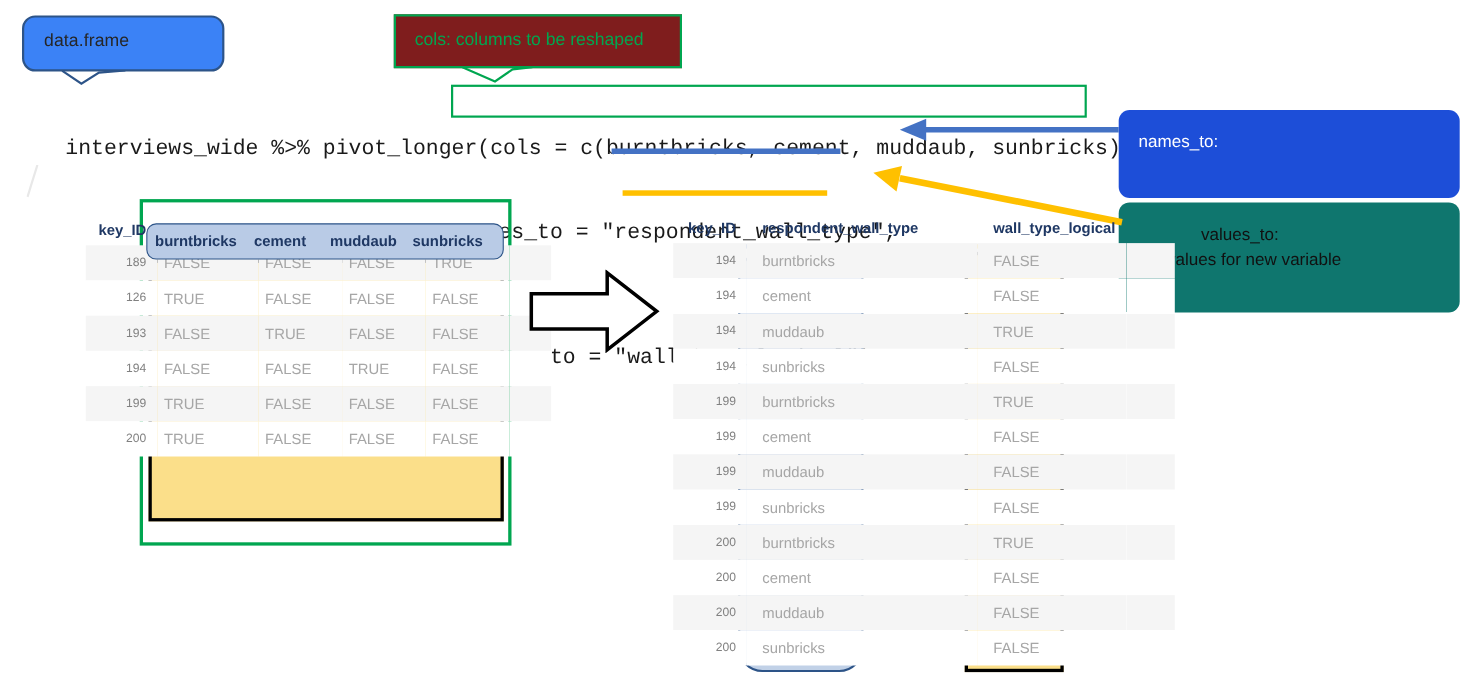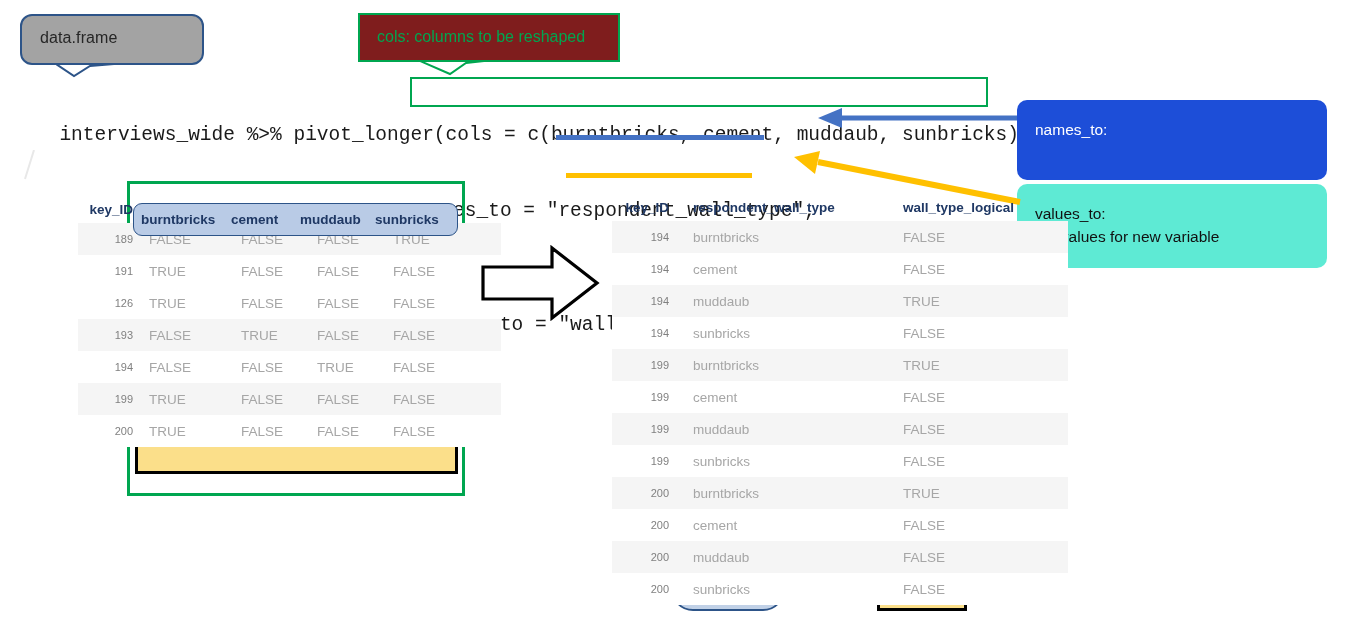--- a/index.html
+++ b/index.html
@@ -6,21 +6,21 @@
   body{
     width:1345px;height:630px;position:relative;overflow:hidden;
     font-family:"Liberation Sans", sans-serif;
     -webkit-font-smoothing:antialiased;
   }
   .abs{position:absolute;}
 
   
   #df-callout{
     left:20px;top:14px;width:184px;height:51px;
-    border:2px solid #2d5488;border-radius:12px;background:#a3a3a3;
+    border:2px solid #2d5488;border-radius:12px;background:#3b82f6;
     box-sizing:border-box;
   }
   #df-callout .txt{
     position:absolute;left:18px;top:13px;
     font-size:16px;color:#262626;letter-spacing:.1px;
   }
   #df-tail{left:56px;top:64px;width:60px;height:14px;}
 
   
   #cols-callout{
@@ -47,22 +47,22 @@
   .ul-blue{left:556px;top:135px;width:208px;height:5px;background:#4472c4;}
   .ul-gold{left:566px;top:173px;width:186px;height:5px;background:#ffc000;}
   #slash{left:24px;top:150px;width:12px;height:30px;}
 
   
   #names-box{
     left:1017px;top:100px;width:310px;height:80px;
     background:#1d4ed8;border-radius:10px;
   }
   #values-box{
-    left:1017px;top:184px;width:310px;height:84px;
-    background:#5eead4;border-radius:10px;
+    left:1017px;top:184px;width:310px;height:100px;
+    background:#0f766e;border-radius:10px;text-align:center;
   }
   .box-txt{position:absolute;left:18px;top:18px;font-size:15.5px;line-height:23px;}
   #names-box .box-txt{color:#ffffff;}
   #values-box .box-txt{color:#111111;}
 
   
   #arrows{left:0;top:0;width:1345px;height:630px;pointer-events:none;}
 
   
   table{border-collapse:collapse;}
@@ -195,28 +195,20 @@
   <tbody id="lbody">
       <tr class="rowA">
         <td class="cell keycell">189</td>
         <td class="cell vcell w1">FALSE</td>
         <td class="cell vcell">FALSE</td>
         <td class="cell vcell">FALSE</td>
         <td class="cell vcell">TRUE</td>
         <td class="cell pad"></td>
       </tr>
       <tr class="rowB">
-        <td class="cell keycell">191</td>
-        <td class="cell vcell w1">TRUE</td>
-        <td class="cell vcell">FALSE</td>
-        <td class="cell vcell">FALSE</td>
-        <td class="cell vcell">FALSE</td>
-        <td class="cell pad"></td>
-      </tr>
-      <tr class="rowB">
         <td class="cell keycell">126</td>
         <td class="cell vcell w1">TRUE</td>
         <td class="cell vcell">FALSE</td>
         <td class="cell vcell">FALSE</td>
         <td class="cell vcell">FALSE</td>
         <td class="cell pad"></td>
       </tr>
       <tr class="rowA">
         <td class="cell keycell">193</td>
         <td class="cell vcell w1">FALSE</td>

